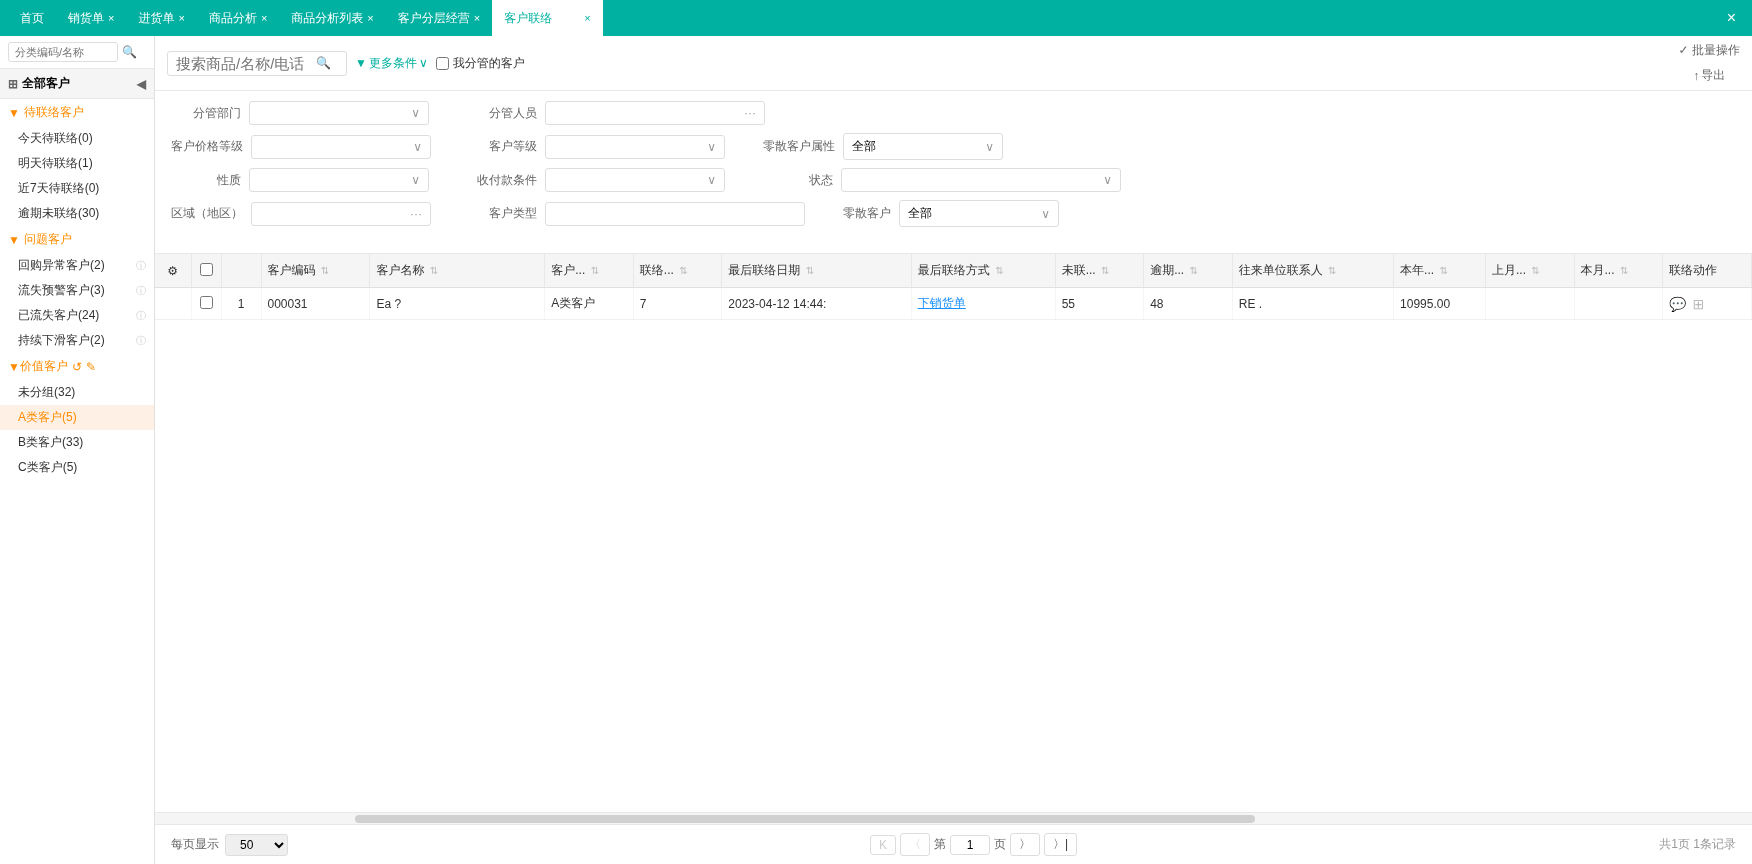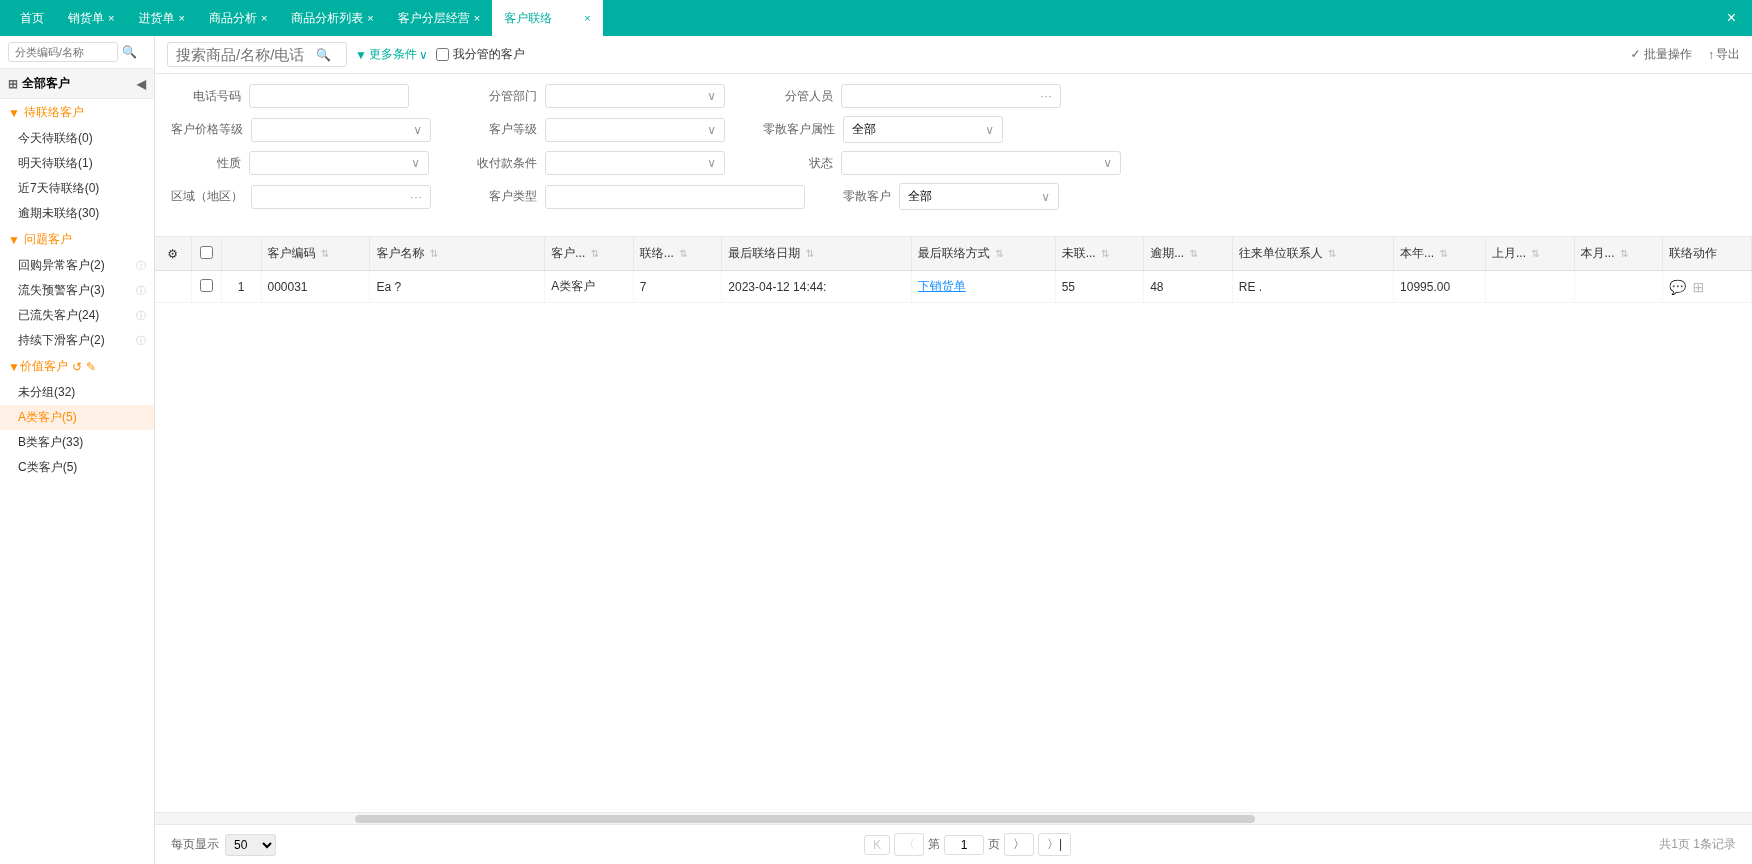--- a/index.html
+++ b/index.html
@@ -69,21 +69,21 @@
     .filter-bar {
       display: flex; align-items: center; padding: 6px 12px; background: #fff; border-bottom: 1px solid #e8e8e8; gap: 8px;
     }
     .filter-search-box {
       display: flex; align-items: center; border: 1px solid #ddd; border-radius: 3px; padding: 3px 8px; width: 180px;
     }
     .filter-search-box input { border: none; outline: none; width: 140px; font-size: 15px; }
     .filter-more { color: #00b0a0; cursor: pointer; display: flex; align-items: center; gap: 2px; }
     .filter-checkbox { display: flex; align-items: center; gap: 4px; color: #333; cursor: pointer; }
     .filter-spacer { flex: 1; }
-    .filter-actions { display: flex; align-items: flex-start; gap: 16px; }
+    .filter-actions { display: flex; align-items: center; gap: 8px; flex-direction: column; }
     .batch-op-btn { color: #666; cursor: pointer; font-size: 12px; }
     .export-btn { color: #666; cursor: pointer; font-size: 12px; display: flex; align-items: center; gap: 2px; }
 
     
     .filter-form {
       background: #fff; padding: 10px 16px; border-bottom: 1px solid #e8e8e8;
     }
     .filter-row {
       display: flex; align-items: center; margin-bottom: 8px; gap: 16px;
     }
@@ -124,21 +124,21 @@
     .table-link { color: #1890ff; text-decoration: underline; cursor: pointer; }
     .row-action { display: flex; gap: 6px; }
     .row-action-icon { color: #bbb; cursor: pointer; font-size: 14px; }
 
     
     .bottom-bar {
       display: flex; align-items: center; justify-content: space-between; padding: 8px 16px;
       background: #fff; border-top: 1px solid #e8e8e8; height: 40px;
     }
     .page-size-selector { display: flex; align-items: center; gap: 6px; color: #666; }
-    .page-size-selector select { border: 1px solid #ddd; border-radius: 3px; padding: 2px 4px; }
+    .page-size-selector select { border: 1px solid #ddd; border-radius: 3px; padding: 2px 10px; }
     .pagination { display: flex; align-items: center; gap: 4px; color: #666; }
     .page-btn { border: 1px solid #ddd; background: #fff; border-radius: 3px; padding: 2px 8px; cursor: pointer; color: #333; }
     .page-btn:disabled { color: #ccc; cursor: default; }
     .page-input { border: 1px solid #ddd; border-radius: 3px; padding: 2px 6px; width: 40px; text-align: center; }
     .total-info { color: #999; }
 
     
     .scroll-bar-area {
       height: 12px; background: #f5f5f5; border-top: 1px solid #e8e8e8; position: relative;
     }
@@ -283,24 +283,20 @@
           ↑ <span>导出</span>
         </span>
       </div>
     </div>
 
     <div class="filter-form">
       <div style="display: flex; gap: 0;">
         <div style="flex: 1;">
 
           <div class="filter-row">
-            <div class="filter-field">
-              <label>电话号码</label>
-              <input class="field-input" type="text" value="" style="">
-            </div>
             <div class="filter-field">
               <label>分管部门</label>
               <div class="field-select">
                 <span></span>
                 <span class="chevron">∨</span>
               </div>
             </div>
             <div class="filter-field">
               <label>分管人员</label>
               <div class="field-select" style="width:220px;">

